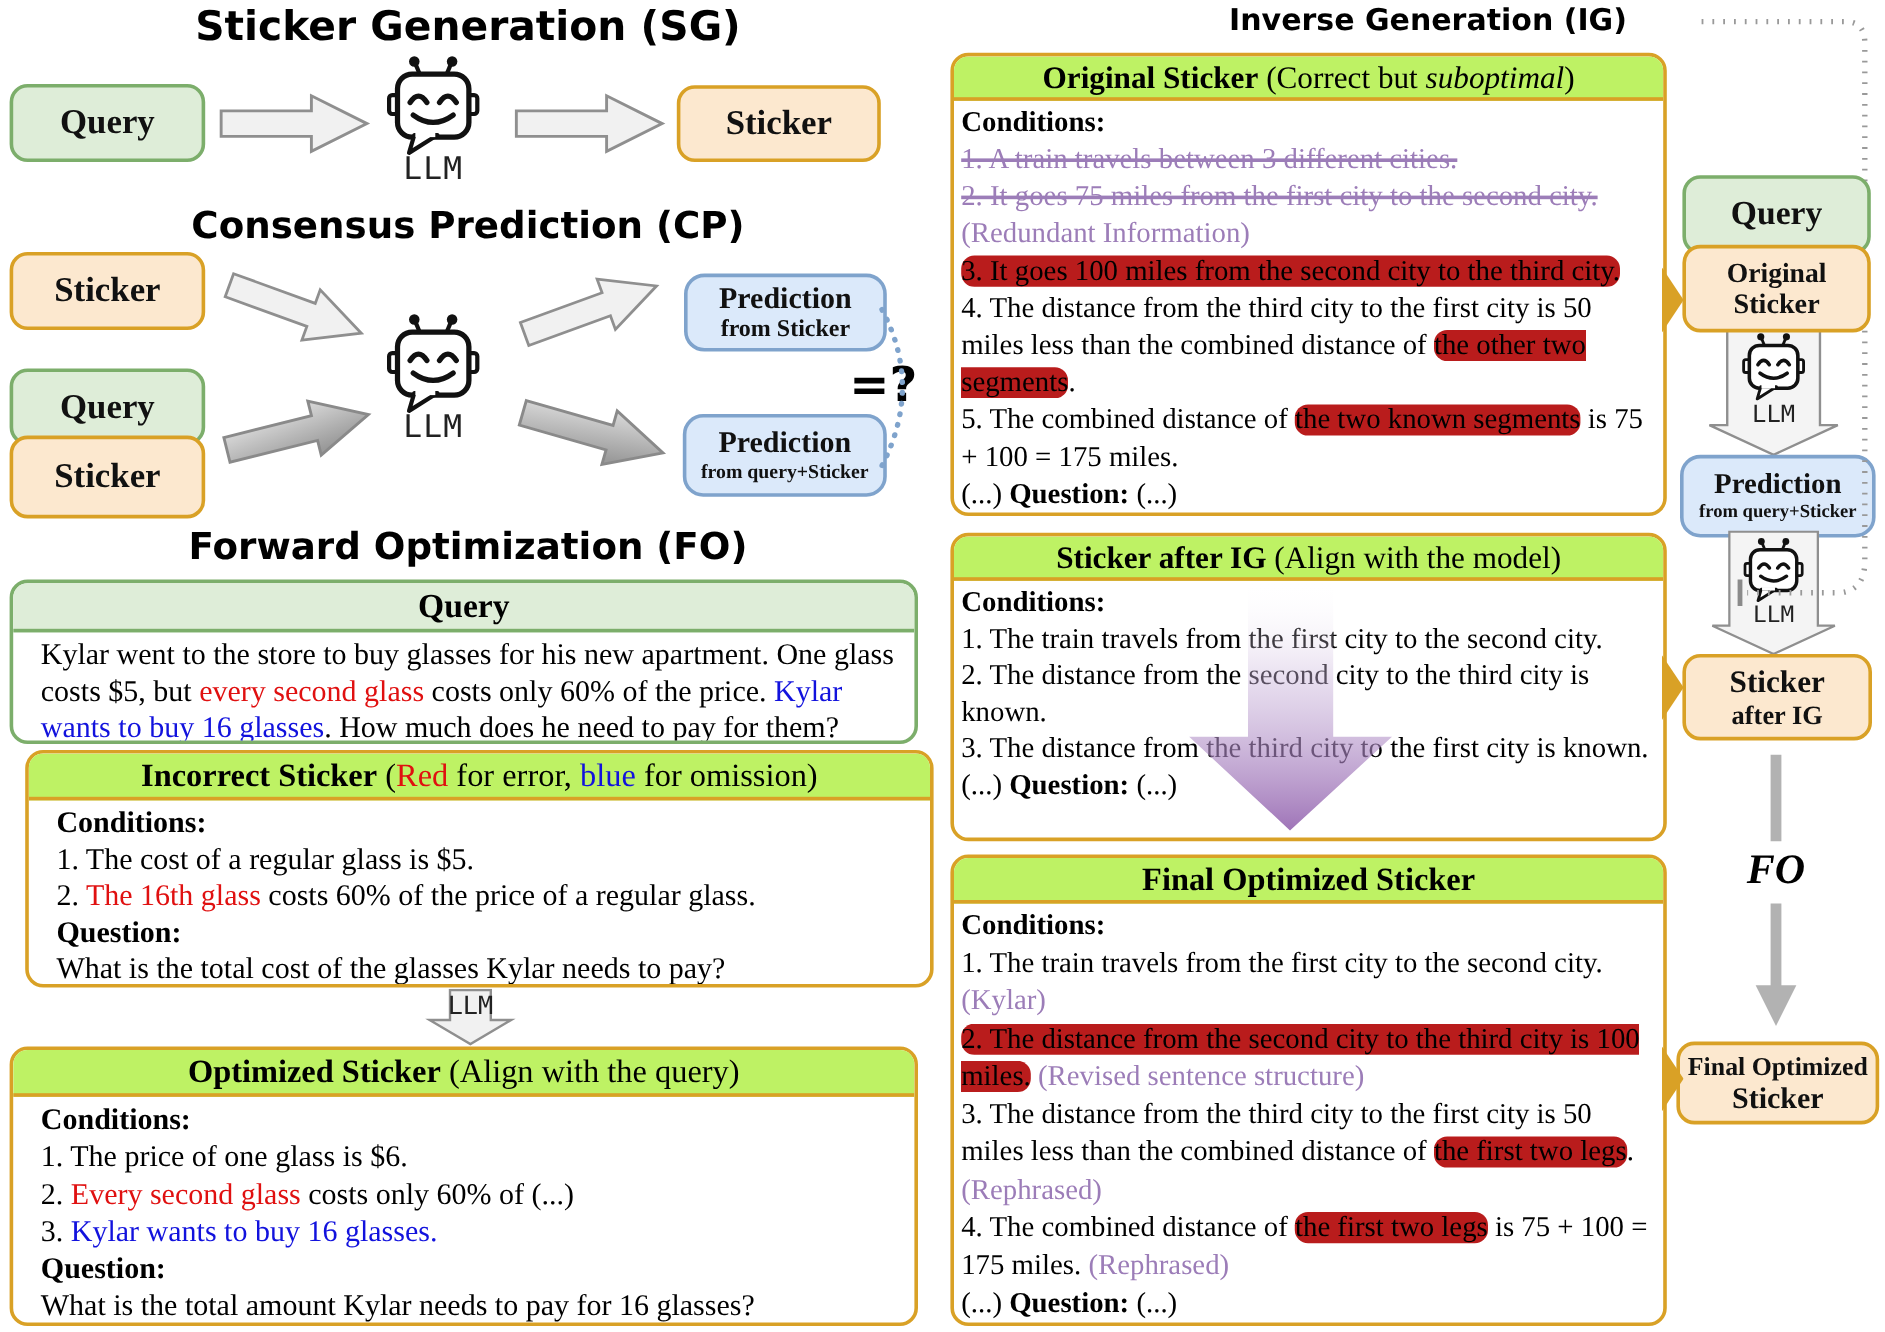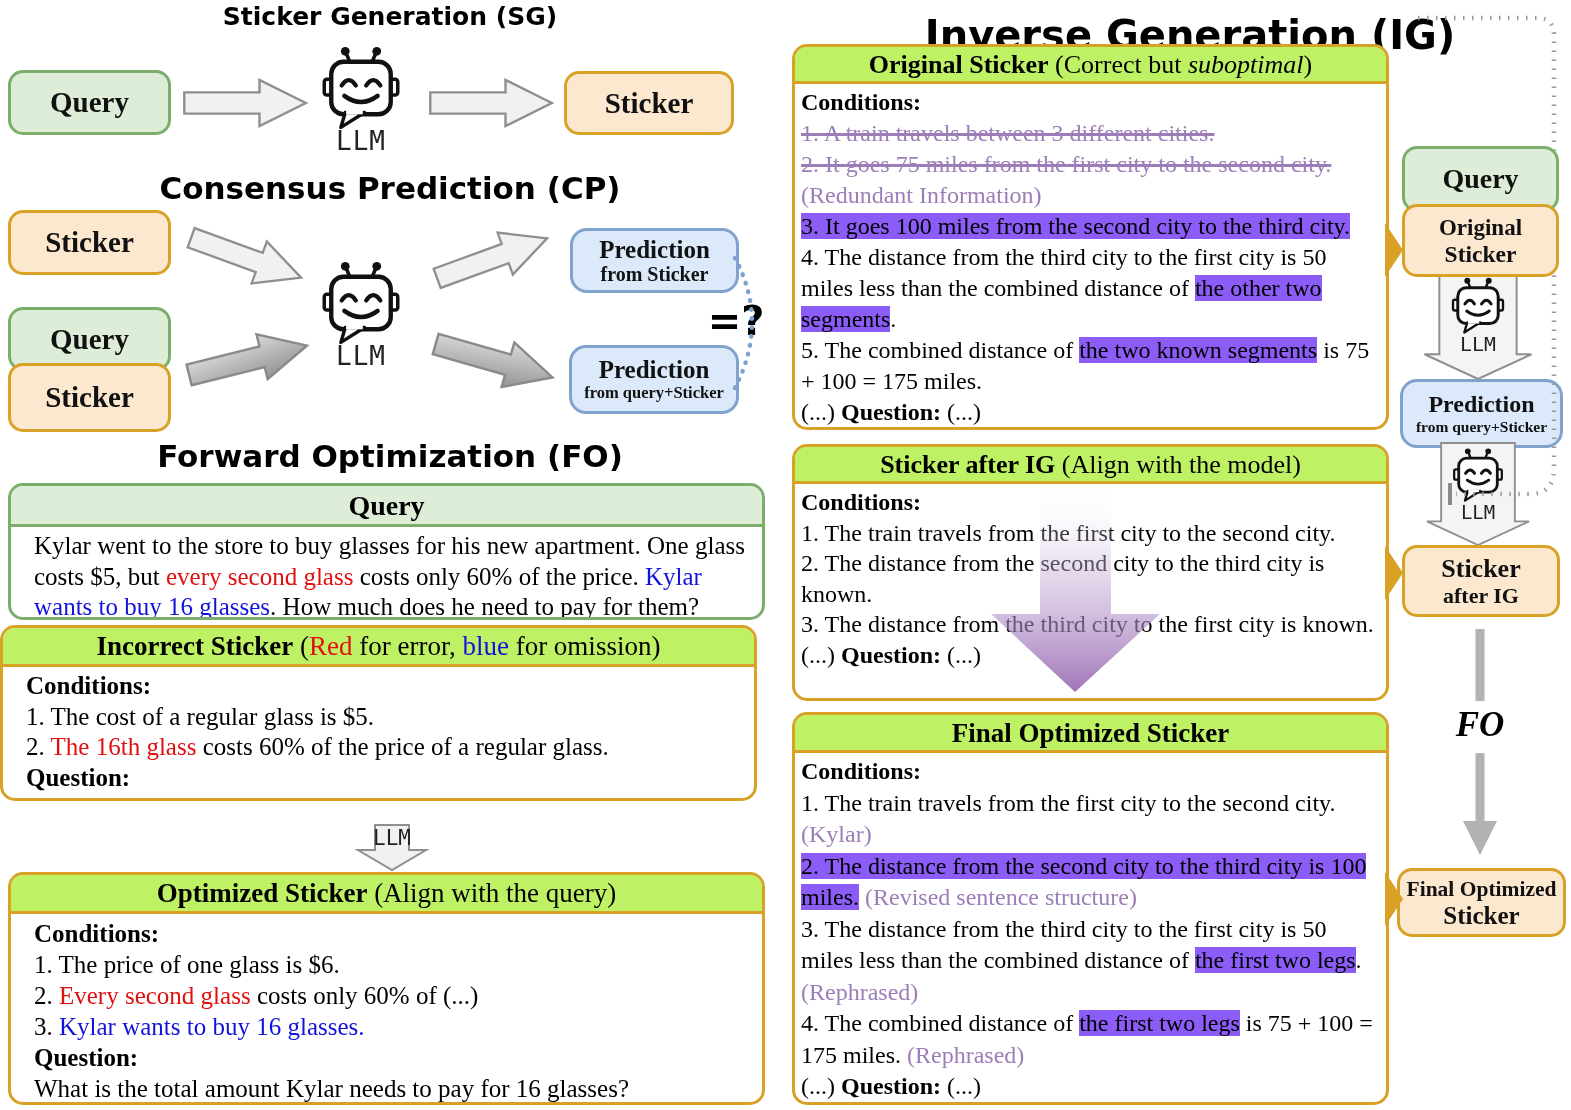--- a/index.html
+++ b/index.html
@@ -23,21 +23,21 @@
   .phead.green{background:#deedd8;border-bottom:3px solid #7cae6b;}
   .pbody{font-family:"Liberation Serif",serif;color:#000;}
   .tline{display:block;}
   
   .b{font-weight:bold;}
   .i{font-style:italic;}
   .r{color:#e01010;}
   .bl{color:#1212dd;}
   .p{color:#9c7db8;}
   .st{color:#9c7db8;text-decoration:line-through;text-decoration-color:#9c7db8;text-decoration-thickness:2.5px;}
-  .h{background:#8b5cf6;}
+  .h{background:#b91c1c;border-radius:11px;}
   
   .fobody{font-size:25px;line-height:30.5px;padding:4px 9px 0 23px;}
   .igbody{font-size:24px;line-height:31px;padding:3px 6px 0 6px;}
   .llmtxt{position:absolute;font-family:"DejaVu Sans Mono",monospace;font-size:26px;color:#222;
           text-align:center;letter-spacing:1px;}
   svg text.llm-svg{font-family:"DejaVu Sans Mono",monospace;font-size:20px;fill:#222;text-anchor:middle;}
   svg text.llm-svg2{font-family:"DejaVu Sans Mono",monospace;font-size:21px;fill:#222;text-anchor:middle;}
   .arrow-light{fill:#f1f1f1;stroke:#8f8f8f;stroke-width:2.5;}
   .arrow-dark{fill:url(#ggrad);stroke:#8a8a8a;stroke-width:2.5;}
   .eq{position:absolute;font-family:"DejaVu Sans",sans-serif;font-weight:bold;font-size:40px;color:#000;text-align:center;}
@@ -72,24 +72,24 @@
       <path d="M31,57 Q50,71 69,57" fill="none" stroke="#111" stroke-width="5" stroke-linecap="round"></path>
     </symbol>
     <symbol id="farrow" viewBox="0 0 132 56">
       <polygon points="2,17 80,17 80,4 128,28 80,52 80,39 2,39"></polygon>
     </symbol>
   </defs>
 </svg>
 
 <div class="canvas">
 
-  <div class="htitle" style="left:0;top:2px;width:780px;font-size:25px">Sticker Generation (SG)</div>
+  <div class="htitle" style="left:0;top:2px;width:780px;font-size:34px">Sticker Generation (SG)</div>
   <div class="htitle" style="left:0;top:170px;width:780px;font-size:31px">Consensus Prediction (CP)</div>
   <div class="htitle" style="left:0;top:438px;width:780px;font-size:31px">Forward Optimization (FO)</div>
-  <div class="htitle" style="left:905px;top:12px;width:570px;font-size:40px">Inverse Generation (IG)</div>
+  <div class="htitle" style="left:905px;top:2px;width:570px;font-size:25px">Inverse Generation (IG)</div>
 
   <div class="box gbox" style="left:8px;top:70px;width:157px;height:59px;font-size:29px">Query</div>
   <svg class="abs" style="left:180px;top:76px" width="132" height="54" viewBox="0 0 132 56">
       <use href="#farrow" class="arrow-light"></use>
     </svg>
   <svg class="abs" style="left:317px;top:46px" width="88" height="84" viewBox="0 0 100 96">
       <use href="#robot"></use>
     </svg>
   <div class="llmtxt" style="left:317px;top:126px;width:88px">LLM</div>
   <svg class="abs" style="left:426px;top:76px" width="132" height="54" viewBox="0 0 132 56">
@@ -133,21 +133,21 @@
     <path d="M8,6 Q42,70 8,136" fill="none" stroke="#7fa3cc" stroke-width="4.5" stroke-linecap="round" stroke-dasharray="0.5 8.5"></path>
   </svg>
 
   <div class="panel greenb" style="left:8px;top:483px;width:757px;height:137px">
     <div class="phead green" style="height:41px;line-height:39px;font-size:28px"><span class="b">Query</span></div>
     <div class="pbody fobody">
       <div class="tline"><span>Kylar went to the store to buy glasses for his new apartment. One glass costs $5, but </span><span class="r">every second glass</span><span> costs only 60% of the price. </span><span class="bl">Kylar wants to buy 16 glasses</span><span>. How much does he need to pay for them?</span></div>
     </div>
   </div>
 
-  <div class="panel goldb" style="left:0;top:625px;width:757px;height:176px">
+  <div class="panel goldb" style="left:21px;top:625px;width:757px;height:198px">
     <div class="phead orange" style="height:39px;line-height:37px;font-size:27px"><span class="b">Incorrect Sticker</span><span> (</span><span class="r">Red</span><span> for error, </span><span class="bl">blue</span><span> for omission)</span></div>
     <div class="pbody fobody">
         <div class="tline"><span class="b">Conditions:</span></div>
         <div class="tline"><span>1. The cost of a regular glass is $5.</span></div>
         <div class="tline"><span>2. </span><span class="r">The 16th glass</span><span> costs 60% of the price of a regular glass.</span></div>
         <div class="tline"><span class="b">Question:</span></div>
         <div class="tline"><span>What is the total cost of the glasses Kylar needs to pay?</span></div>
       </div>
   </div>
 

